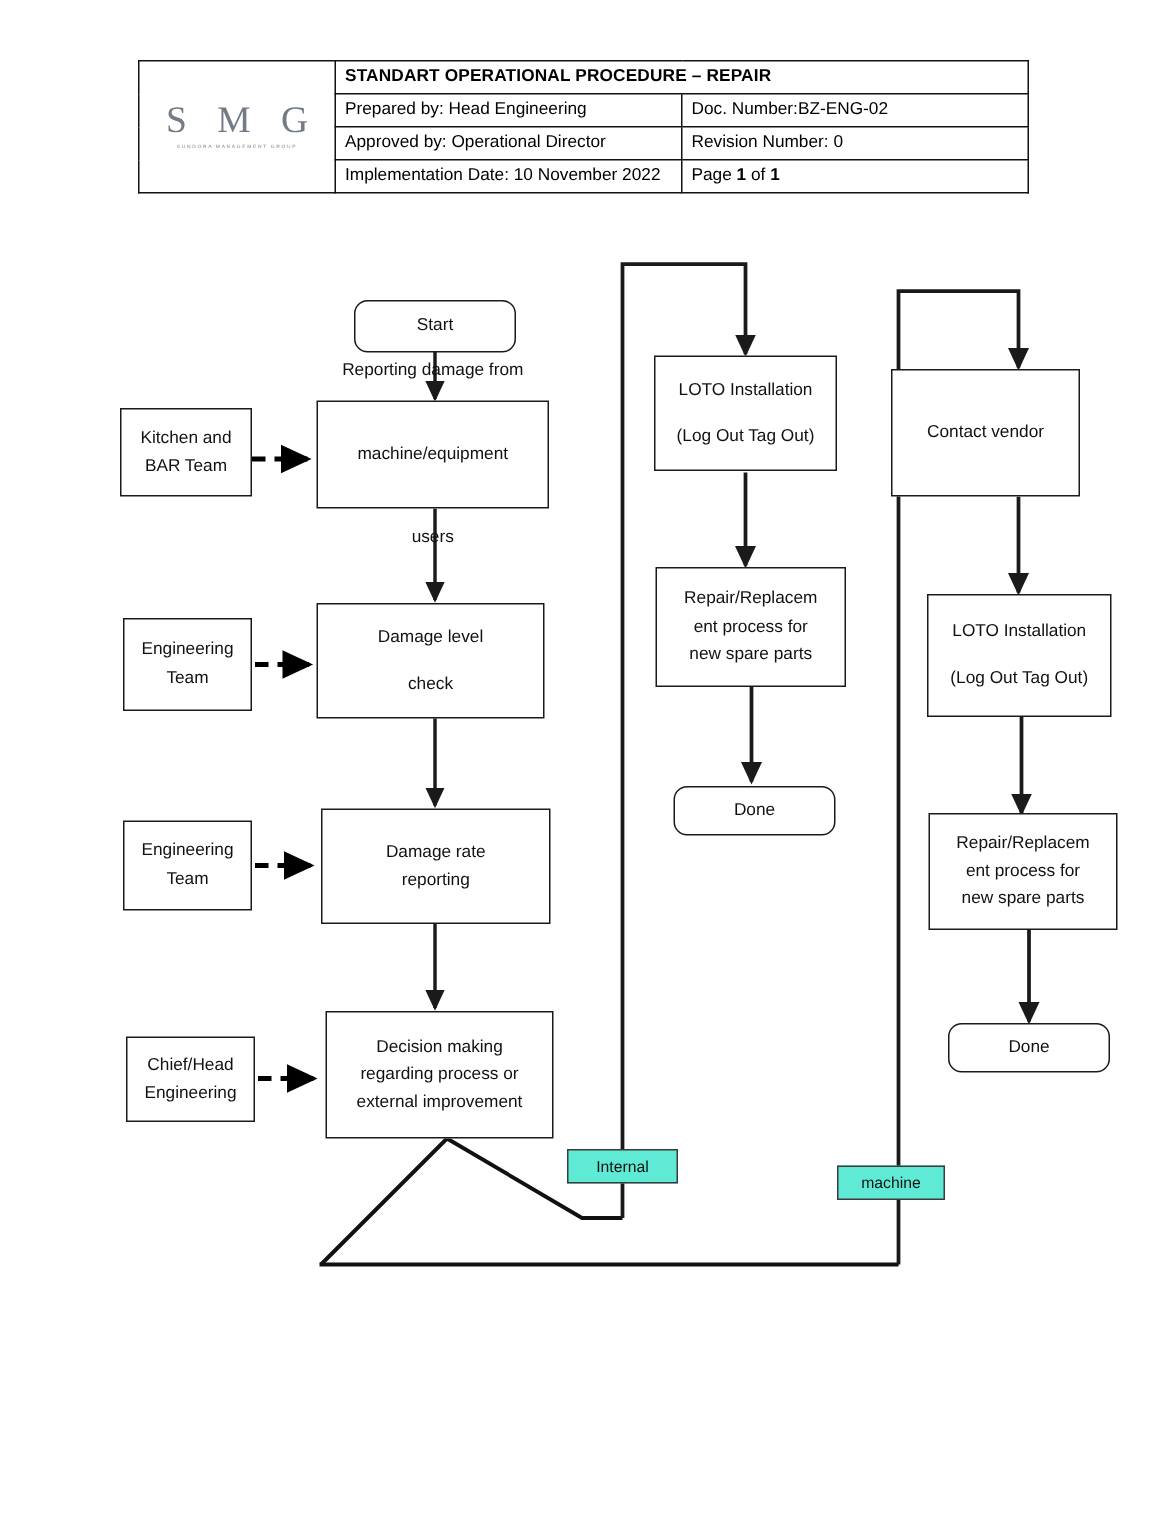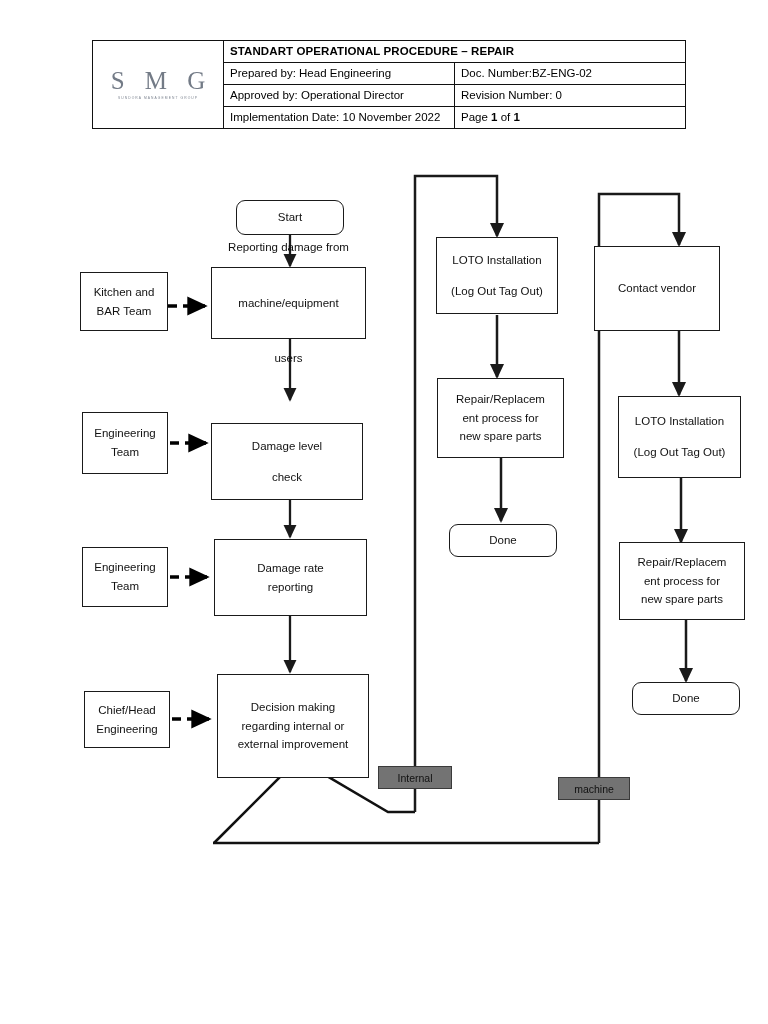--- a/index.html
+++ b/index.html
@@ -105,21 +105,21 @@
   .node.round {
     border-radius: 9px;
     border-width: 1.7px;
   }
   .node .ln { display: block; white-space: nowrap; }
   .node.spaced .ln + .ln { margin-top: 12px; }
   .tag {
     position: absolute;
     box-sizing: border-box;
     border: 1.1px solid #3a3a3a;
-    background: #737373;
+    background: #5eead4;
     font-size: 10.5px;
     display: flex;
     align-items: center;
     justify-content: center;
     z-index: 5;
     font-family: "Liberation Sans", sans-serif;
     color: #111;
   }
 </style>
 </head>
@@ -202,33 +202,33 @@
 <div class="node round" style="left:236px; top:172px; width:108px; height:35px;margin-top:28px;">
   <span class="ln">Start</span>
 </div>
 
 <div class="node" style="left:211px; top:267px; width:155px; height:72px;gap:37px;">
   <span class="ln">Reporting damage from</span>
   <span class="ln">machine/equipment</span>
   <span class="ln">users</span>
 </div>
 
-<div class="node spaced" style="left:211px; top:423px; width:152px; height:77px;">
+<div class="node spaced" style="left:211px; top:402px; width:152px; height:77px;">
   <span class="ln">Damage level</span>
   <span class="ln">check</span>
 </div>
 
 <div class="node" style="left:214px; top:539px; width:153px; height:77px;">
   <span class="ln">Damage rate</span>
   <span class="ln">reporting</span>
 </div>
 
-<div class="node" style="left:217px; top:674px; width:152px; height:104px;text-align:center;">
+<div class="node" style="left:217px; top:674px; width:152px; height:85px;text-align:center;">
   <span class="ln">Decision making</span>
-  <span class="ln">regarding internal or</span>
+  <span class="ln">regarding process or</span>
   <span class="ln">external improvement</span>
 </div>
 
 <div class="node" style="left:80px; top:272px; width:88px; height:59px;">
   <span class="ln">Kitchen and</span>
   <span class="ln">BAR Team</span>
 </div>
 
 <div class="node" style="left:82px; top:412px; width:86px; height:62px;">
   <span class="ln">Engineering</span>

